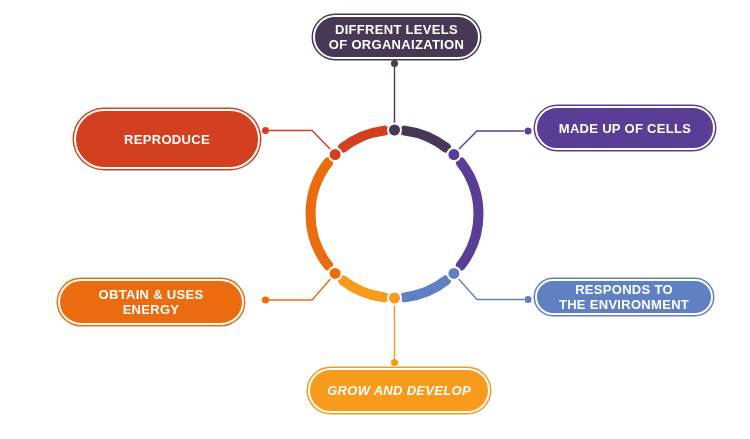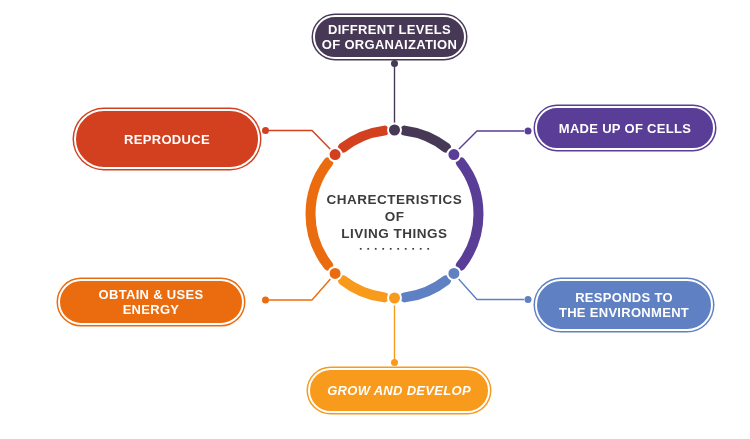--- a/index.html
+++ b/index.html
@@ -45,23 +45,23 @@
     align-items: center;
     justify-content: center;
     text-align: center;
     color: #ffffff;
     font-weight: 700;
     font-size: 13px;
     line-height: 15px;
     letter-spacing: 0.3px;
     white-space: pre-line;
   }
-  .pill-top          { left: 313px; top: 15px;  width: 153px; height: 44px; }
+  .pill-top          { left: 313px; top: 15px;  width: 167px; height: 44px; }
   .pill-right-top    { left: 535px; top: 106px; width: 180px; height: 44px; }
-  .pill-right-bottom { left: 535px; top: 279px; width: 178px; height: 52px; }
+  .pill-right-bottom { left: 535px; top: 279px; width: 178px; height: 36px; }
   .pill-bottom       { left: 308px; top: 368px; width: 182px; height: 45px; font-style: italic; }
   .pill-left-bottom  { left: 58px;  top: 279px; width: 186px; height: 46px; }
   .pill-left-top     { left: 74px;  top: 109px; width: 186px; height: 60px; }
   .center-text {
     position: absolute;
     left: 314px;
     top: 191px;
     width: 161px;
     text-align: center;
     color: var(--c);
@@ -124,20 +124,14 @@
   <div class="pill pill-right-bottom" style="--c: #5f80c2;">RESPONDS TO
 THE ENVIRONMENT</div>
 
   <div class="pill pill-bottom" style="--c: #f89a1b;">GROW AND DEVELOP</div>
 
   <div class="pill pill-left-bottom" style="--c: #eb6c0e;">OBTAIN &amp; USES
 ENERGY</div>
 
   <div class="pill pill-left-top" style="--c: #d2401f;">REPRODUCE</div>
 
-  <div class="center-text" style="--c: #3c3c3c;">
-    <span class="title-line">CHARECTERISTICS</span>
-    <span class="title-line">OF</span>
-    <span class="title-line">LIVING THINGS</span>
-    <span class="center-dots">▪▪▪▪▪▪▪▪▪▪</span>
-  </div>
 
 </div>
 
 </body></html>

